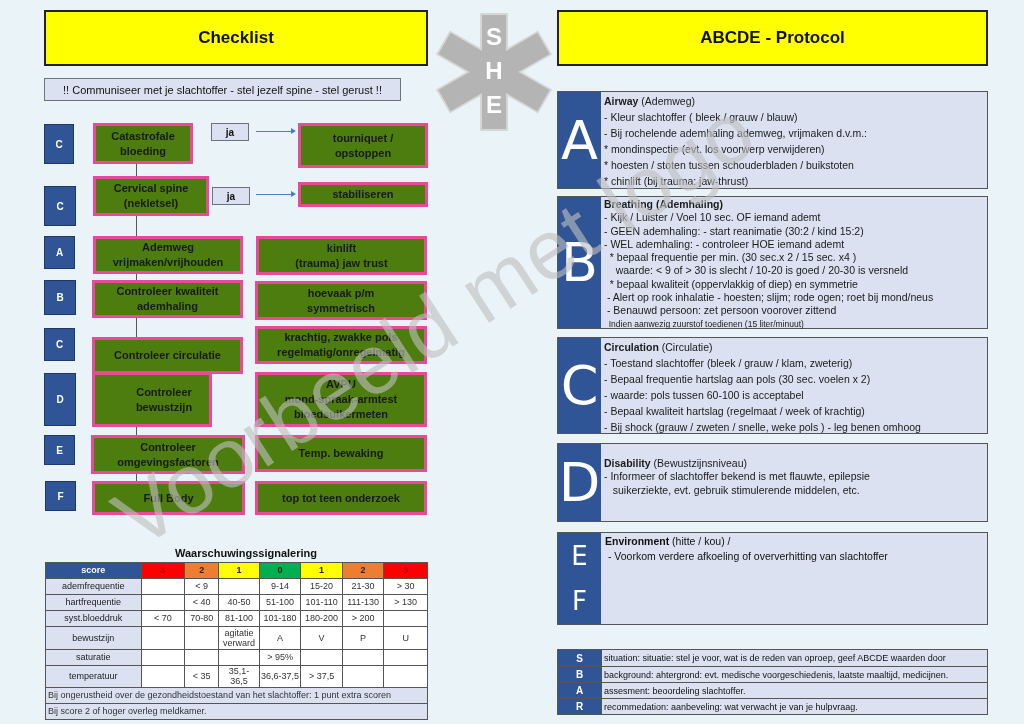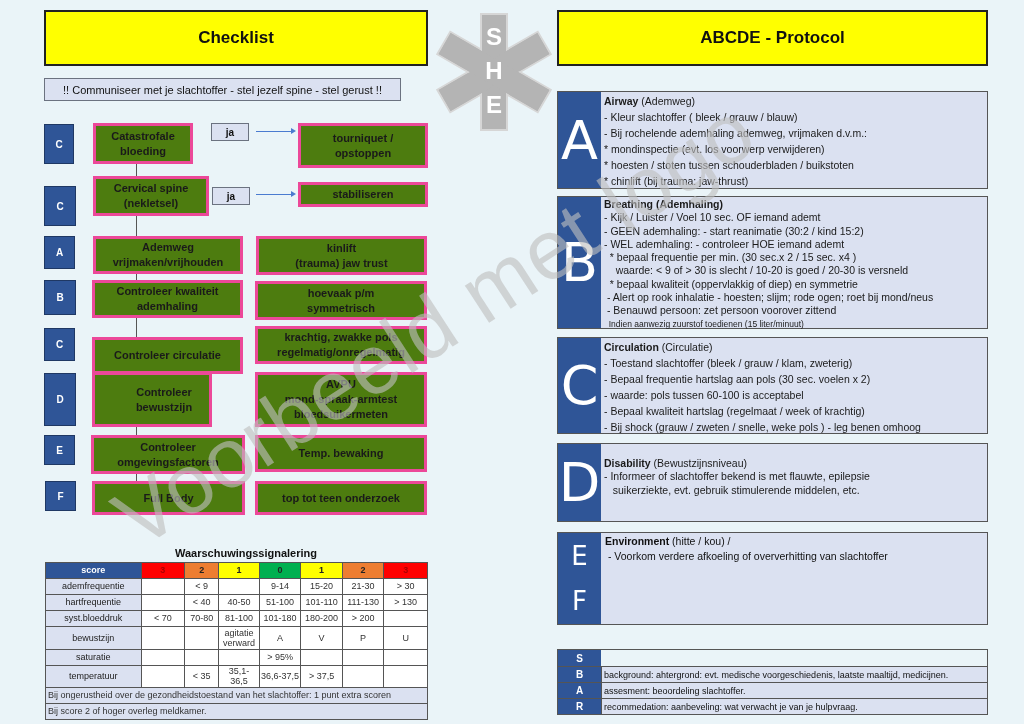--- a/index.html
+++ b/index.html
@@ -347,20 +347,21 @@
     <div class="ef-sec">
       <div class="line"><b>Environment</b><span> (hitte / kou) /</span></div>
       <div class="line"> - Voorkom verdere afkoeling of oververhitting van slachtoffer</div>
     </div>
   </div>
 </div>
 
 <div class="abs sbar" style="left:557px;top:649px;width:431px;">
   <div class="sbar-row">
     <div class="k">S</div>
+    <div class="v">situation: situatie: stel je voor, wat is de reden van oproep, geef ABCDE waarden door</div>
   </div>
   <div class="sbar-row">
     <div class="k">B</div>
     <div class="v">background: ahtergrond: evt. medische voorgeschiedenis, laatste maaltijd, medicijnen.</div>
   </div>
   <div class="sbar-row">
     <div class="k">A</div>
     <div class="v">assesment: beoordeling slachtoffer.</div>
   </div>
   <div class="sbar-row">

